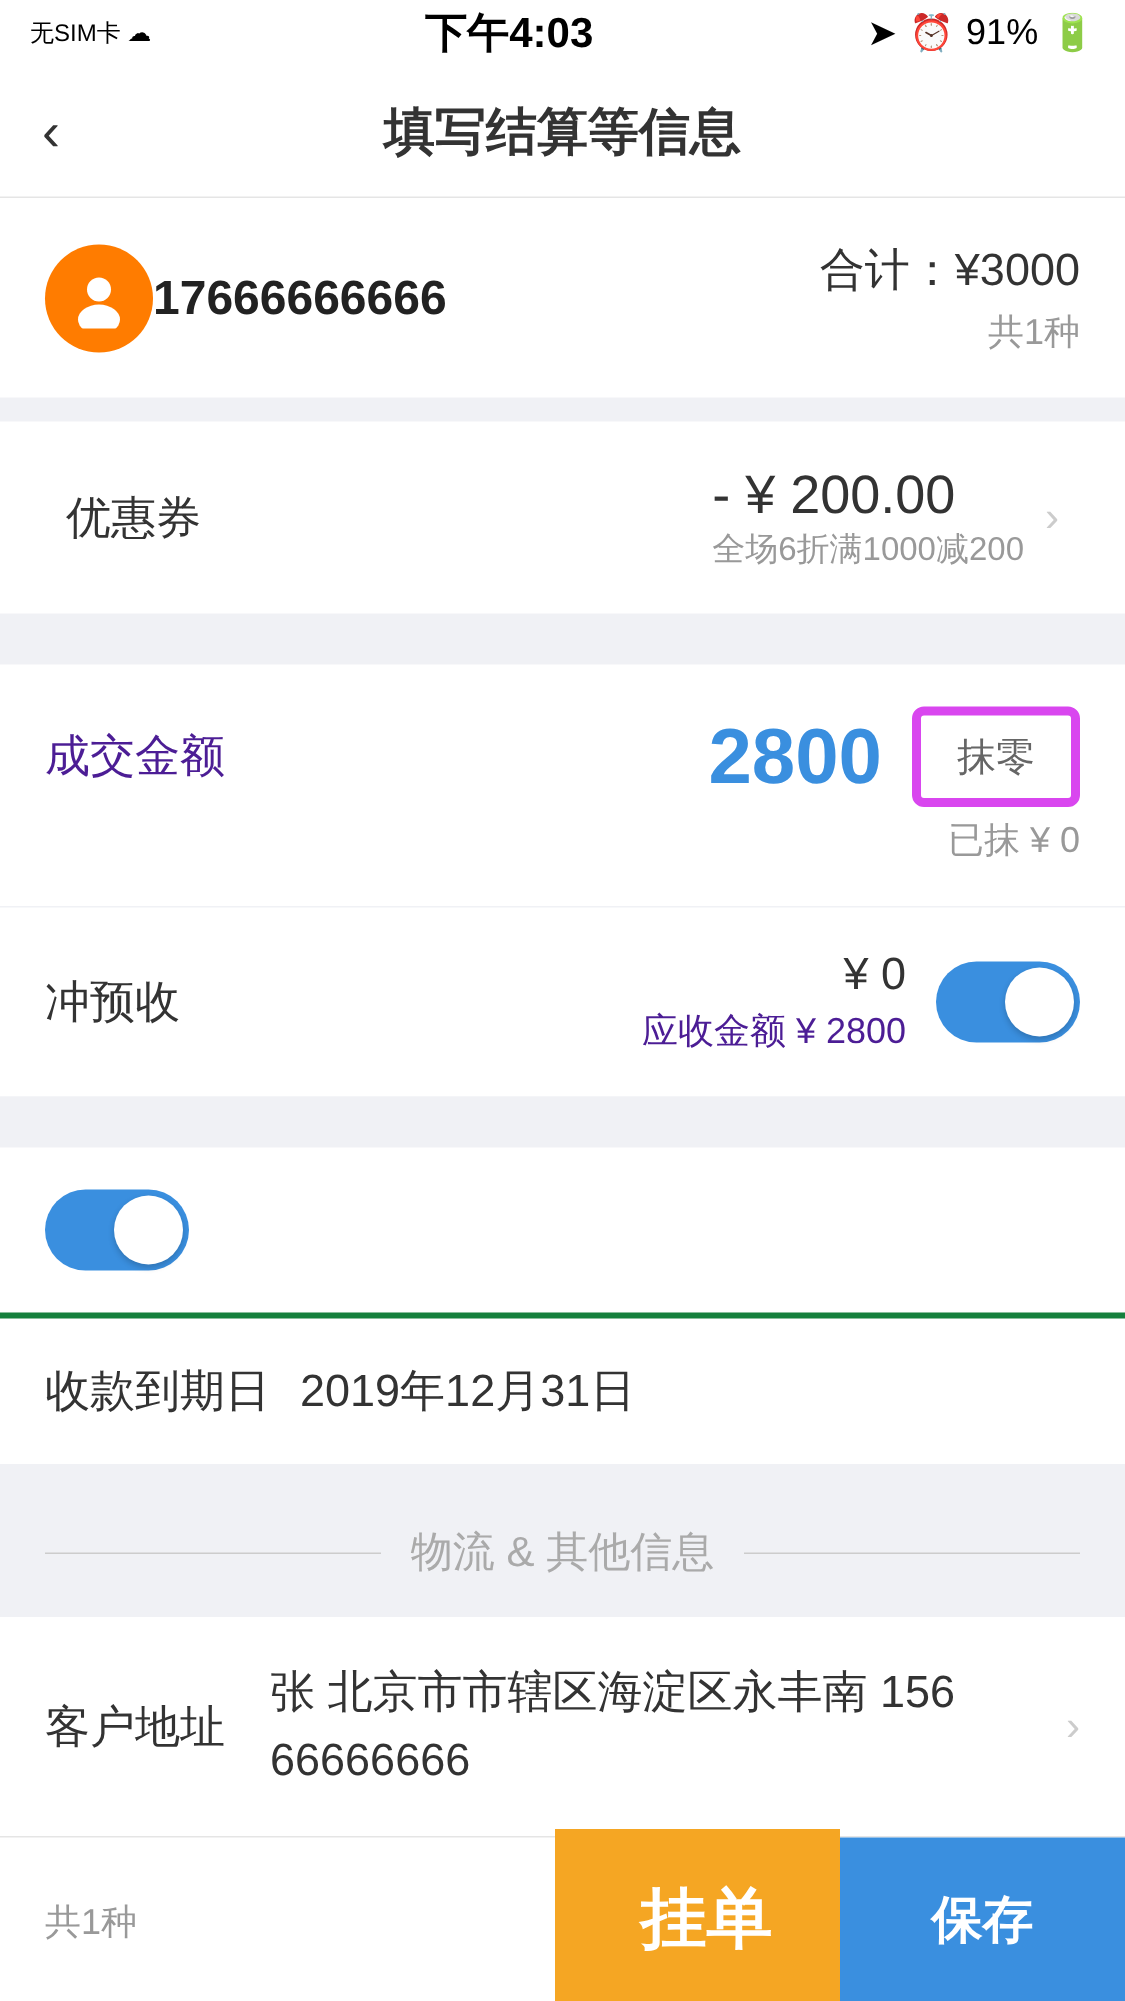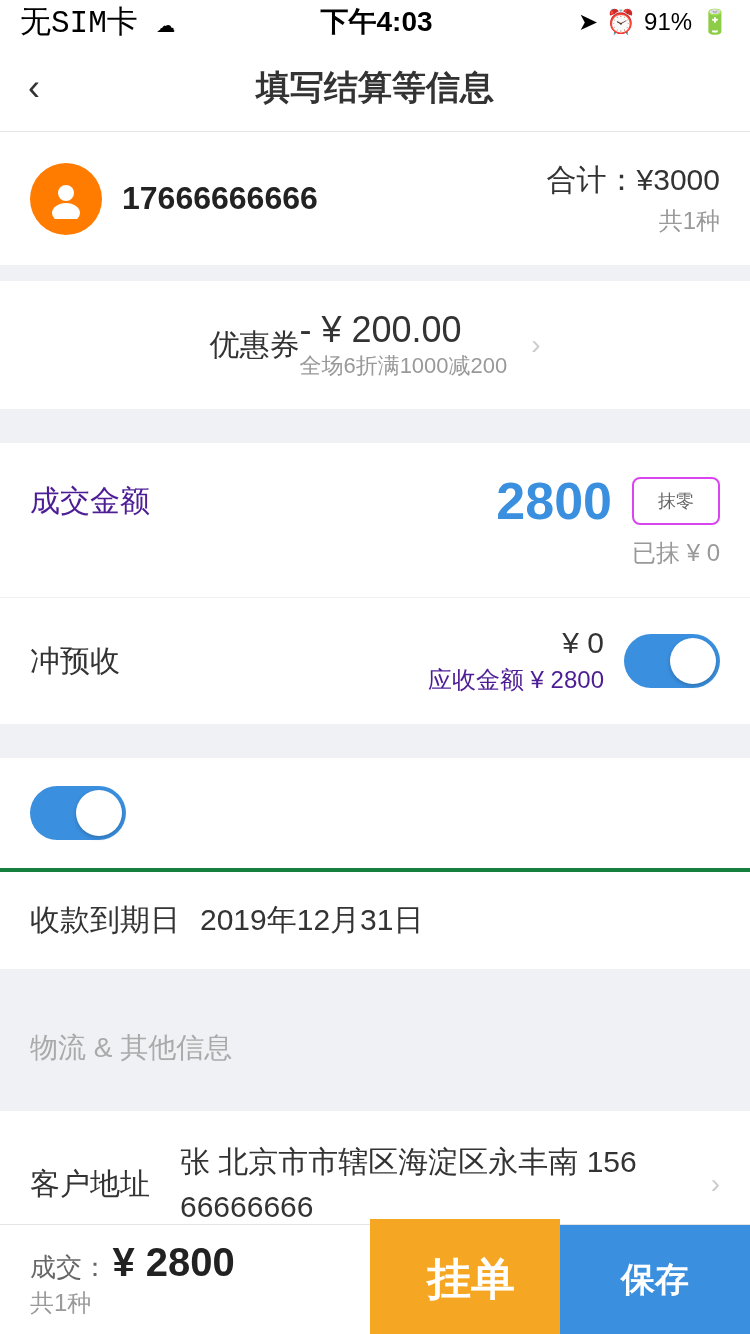--- a/index.html
+++ b/index.html
@@ -18,21 +18,21 @@
       width: 100%;
       height: 44px;
       background: #fff;
       display: flex;
       align-items: center;
       justify-content: space-between;
       padding: 0 20px;
       font-size: 26px;
       font-weight: 500;
     }
-    .status-left { display: flex; align-items: flex-end; gap: 10px; font-size: 31px; font-family: Liberation Mono, monospace; }
+    .status-left { display: flex; align-items: flex-end; gap: 10px; font-size: 16px; }
     .status-center { font-size: 28px; font-weight: 600; }
     .status-right { display: flex; align-items: center; gap: 8px; font-size: 24px; }
 
     
     .nav-bar {
       width: 100%;
       height: 88px;
       background: #fff;
       display: flex;
       align-items: center;
@@ -60,46 +60,46 @@
 
     
     .customer-card {
       background: #fff;
       padding: 28px 30px;
       display: flex;
       align-items: center;
       justify-content: space-between;
       margin-bottom: 16px;
     }
-    .customer-left { display: flex; align-items: center; gap: 20px; }
+    .customer-left { display: flex; align-items: center; }
     .avatar {
       width: 72px; height: 72px;
       border-radius: 50%;
       background: #ff7c00;
       display: flex; align-items: center; justify-content: center;
       color: #fff;
       font-size: 36px;
     }
     .customer-info-name { font-size: 32px; font-weight: 600; color: #222; }
     .customer-info-sub { font-size: 24px; color: #999; margin-top: 4px; }
     .customer-right { text-align: right; }
     .customer-total { font-size: 30px; color: #333; font-weight: 500; }
     .customer-count { font-size: 24px; color: #999; margin-top: 4px; }
 
     
     .coupon-row {
       background: #fff;
       padding: 28px 44px;
       display: flex;
       align-items: center;
-      justify-content: center;
+      justify-content: space-between;
       margin-bottom: 16px;
     }
     .coupon-label { font-size: 30px; color: #333; }
-    .coupon-right { display: flex; align-items: center; gap: 24px; }
+    .coupon-right { display: flex; align-items: center; gap: 14px; }
     .coupon-discount { font-size: 36px; color: #333; font-weight: 500; }
     .coupon-sub { font-size: 22px; color: #999; text-align: right; }
     .chevron { font-size: 28px; color: #ccc; }
 
     
     .section-bg {
       background: #f0f1f5;
       height: 18px;
     }
 
@@ -111,24 +111,24 @@
     }
     .deal-row {
       display: flex;
       align-items: center;
       justify-content: space-between;
     }
     .deal-label { font-size: 30px; color: #4c1d95; }
     .deal-right { display: flex; align-items: center; gap: 20px; }
     .deal-amount { font-size: 52px; color: #3a8fdf; font-weight: 600; }
     .round-btn {
-      border: 2px solid #d946ef;
+      border: 6px solid #d946ef;
       border-radius: 8px;
       padding: 10px 24px;
-      font-size: 18px;
+      font-size: 26px;
       color: #666;
       background: #fff;
       cursor: pointer;
     }
     .deal-sub { font-size: 24px; color: #999; text-align: right; margin-top: 6px; }
 
     
     .precharge-row {
       background: #fff;
       padding: 28px 30px;
@@ -182,26 +182,25 @@
       align-items: center;
       border-top: 4px solid #15803d;
     }
     .due-date-label { font-size: 30px; color: #333; margin-right: 20px; }
     .due-date-value { font-size: 30px; color: #333; }
 
     
     .logistics-divider {
       background: #f0f1f5;
       display: flex;
-      align-items: flex-start;
+      align-items: center;
       justify-content: center;
       padding: 24px 30px;
       gap: 20px;
       margin-top: 16px;
-      flex-direction: column;
     }
     .divider-line { flex: 1; height: 1px; background: #ccc; }
     .divider-text { font-size: 28px; color: #aaa; white-space: nowrap; }
 
     
     .address-row {
       background: #fff;
       padding: 28px 30px;
       display: flex;
       align-items: center;
@@ -348,21 +347,17 @@
     <div class="address-value">张 北京市市辖区海淀区永丰南 156 66666666</div>
     <span class="chevron">›</span>
   </div>
 
   <div style="height: 180px; background: #f0f1f5;"></div>
 
 </div>
 
 <div class="bottom-bar">
   <div class="bottom-summary">
-    <div>
-      <span class="bottom-deal">成交：</span>
-      <span class="bottom-deal-amount">¥ 2800</span>
-    </div>
     <div class="bottom-count">共1种</div>
   </div>
   <div class="btn-hang">挂单</div>
   <div class="btn-save">保存</div>
 </div>
 
 </body></html>

